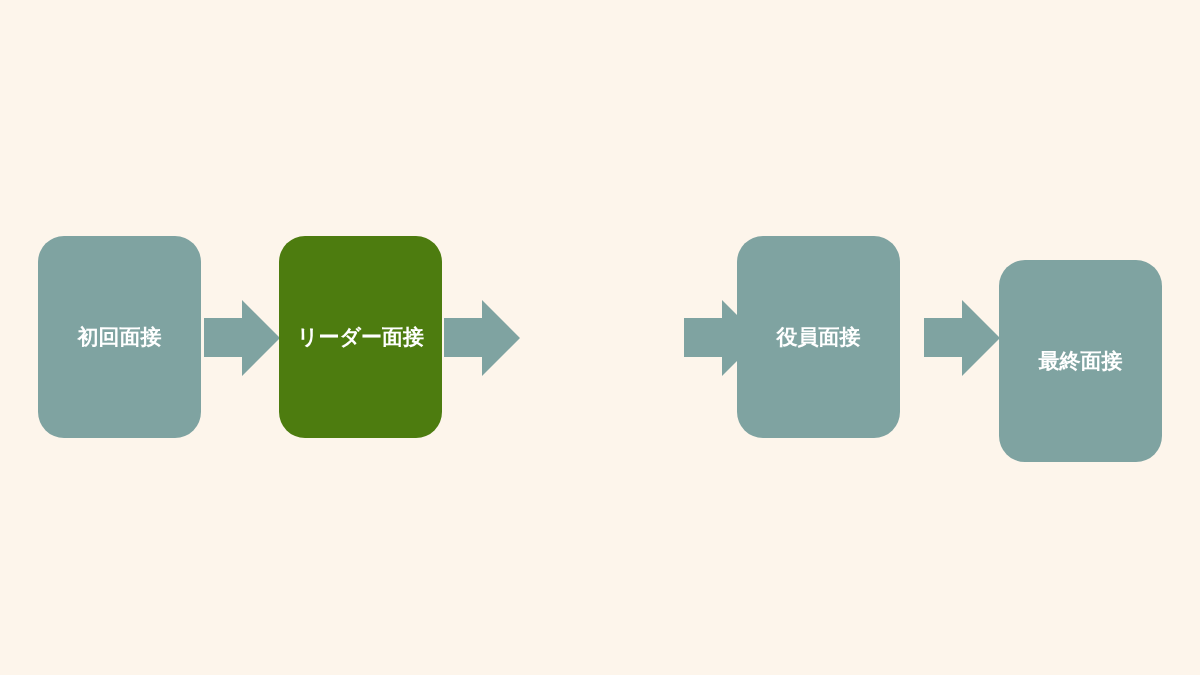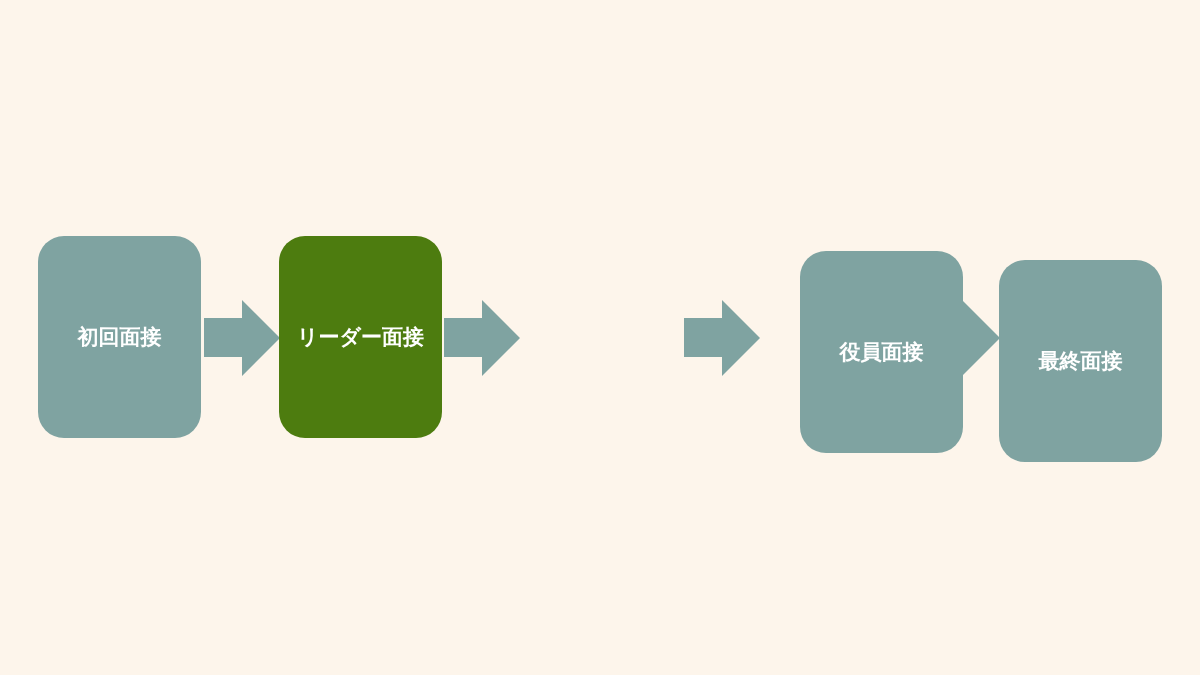--- a/index.html
+++ b/index.html
@@ -59,21 +59,21 @@
       </svg>
   </div>
 
 
   <div class="arrow" style="left:684px;">
     <svg width="77" height="76" viewBox="0 0 77 76">
         <polygon points="0,18 38,18 38,0 76,38 38,76 38,57 0,57" fill="#7fa3a1"></polygon>
       </svg>
   </div>
 
-  <div class="step" style="left:800px;margin-top:15px;">
+  <div class="step" style="left:737px;">
     <span class="label">役員面接</span>
   </div>
 
   <div class="arrow" style="left:924px;">
     <svg width="77" height="76" viewBox="0 0 77 76">
         <polygon points="0,18 38,18 38,0 76,38 38,76 38,57 0,57" fill="#7fa3a1"></polygon>
       </svg>
   </div>
 
   <div class="step" style="left:999px;margin-top:24px;">

